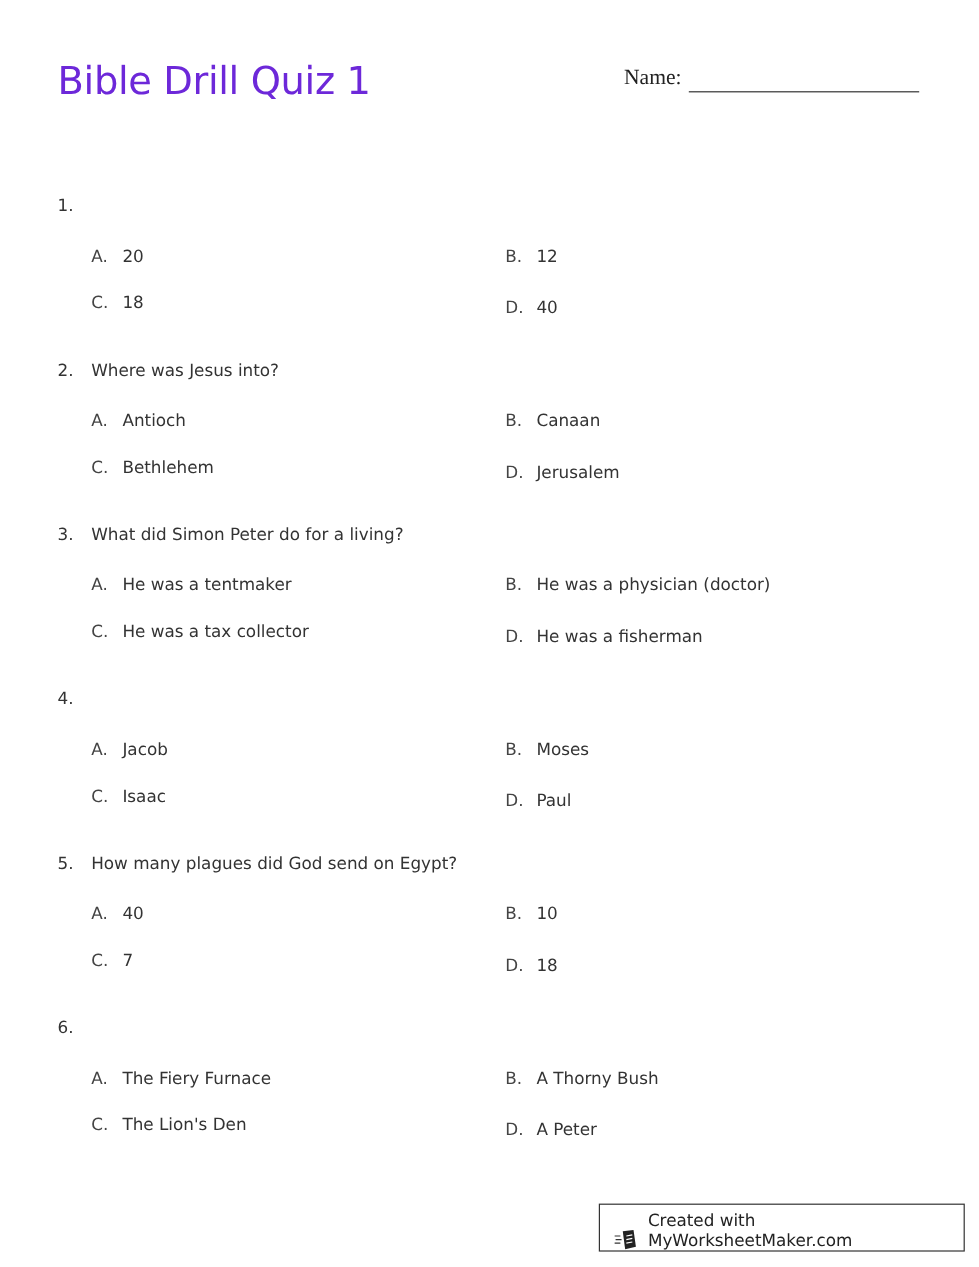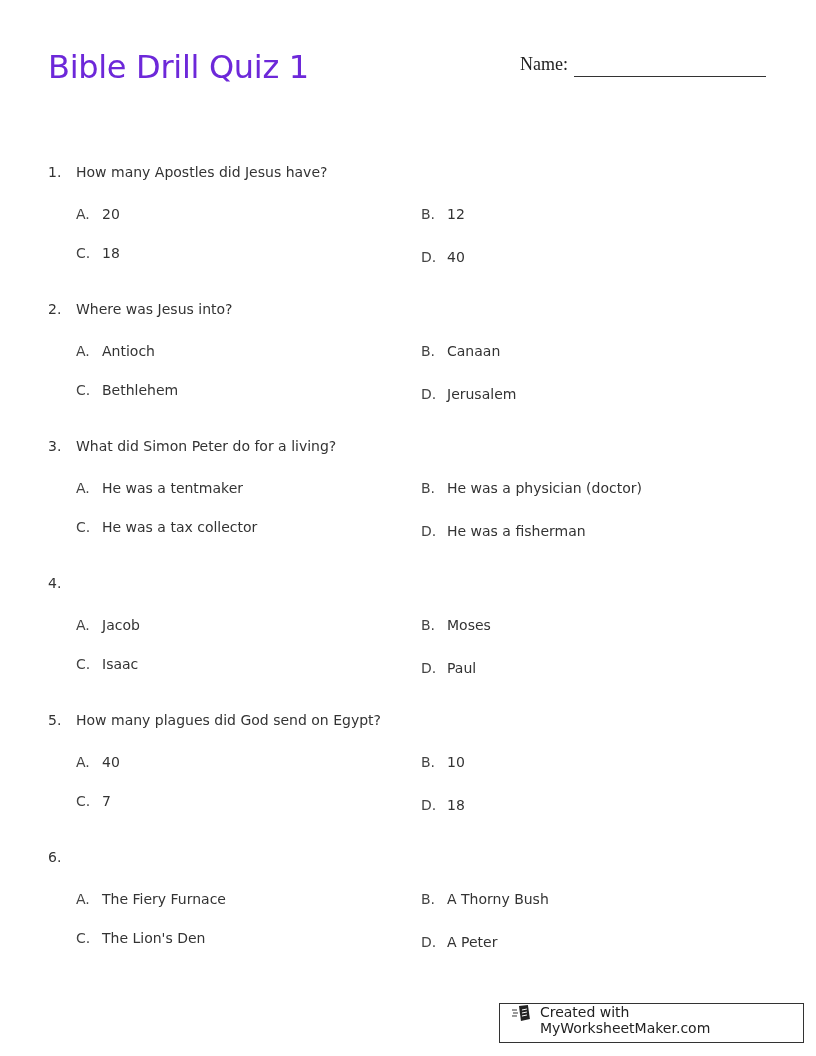--- a/index.html
+++ b/index.html
@@ -9,38 +9,37 @@
            font-weight:normal; letter-spacing:-0.3px; margin:0;}
   .name-block { position:absolute; left:520px; top:54px; font-family:"Liberation Serif", serif;
            font-size:18px; color:#222; display:flex; align-items:flex-start; }
   .name-line { display:inline-block; width:192px; border-bottom:1.5px solid #333; margin-left:6px; height:22px; }
   .q { position:absolute; left:48px; width:720px; font-size:14px; }
   .q-line { display:flex; }
   .q-num { width:28px; }
   .opt { position:absolute; font-size:14px; display:flex; }
   .opt-letter { width:26px; color:#444; }
   .footer { position:absolute; left:499px; top:1003px; width:305px; height:40px;
-            border:1.5px solid #333; box-sizing:border-box; display:flex; align-items:flex-start;
+            border:1.5px solid #333; box-sizing:border-box; display:flex; align-items:flex-end;
             padding-left:12px; font-size:14px; color:#222;}
   .logo { width:20px; height:18px; margin-right:8px; }
 </style>
 </head>
 <body>
 
 <h1 class="title">Bible Drill Quiz 1</h1>
 <div class="name-block">
   <span>Name:</span>
   <span class="name-line"></span>
 </div>
 
 <div id="quiz">
     <div class="q" style="top: 164px;">
       <div class="q-line">
         <span class="q-num">1.</span>
-        <span>How many Apostles did Jesus have?</span>
       </div>
     </div>
     <div class="opt" style="left: 76px; top: 206px;">
       <span class="opt-letter">A.</span>
       <span>20</span>
     </div>
     <div class="opt" style="left: 421px; top: 206px;">
       <span class="opt-letter">B.</span>
       <span>12</span>
     </div>

